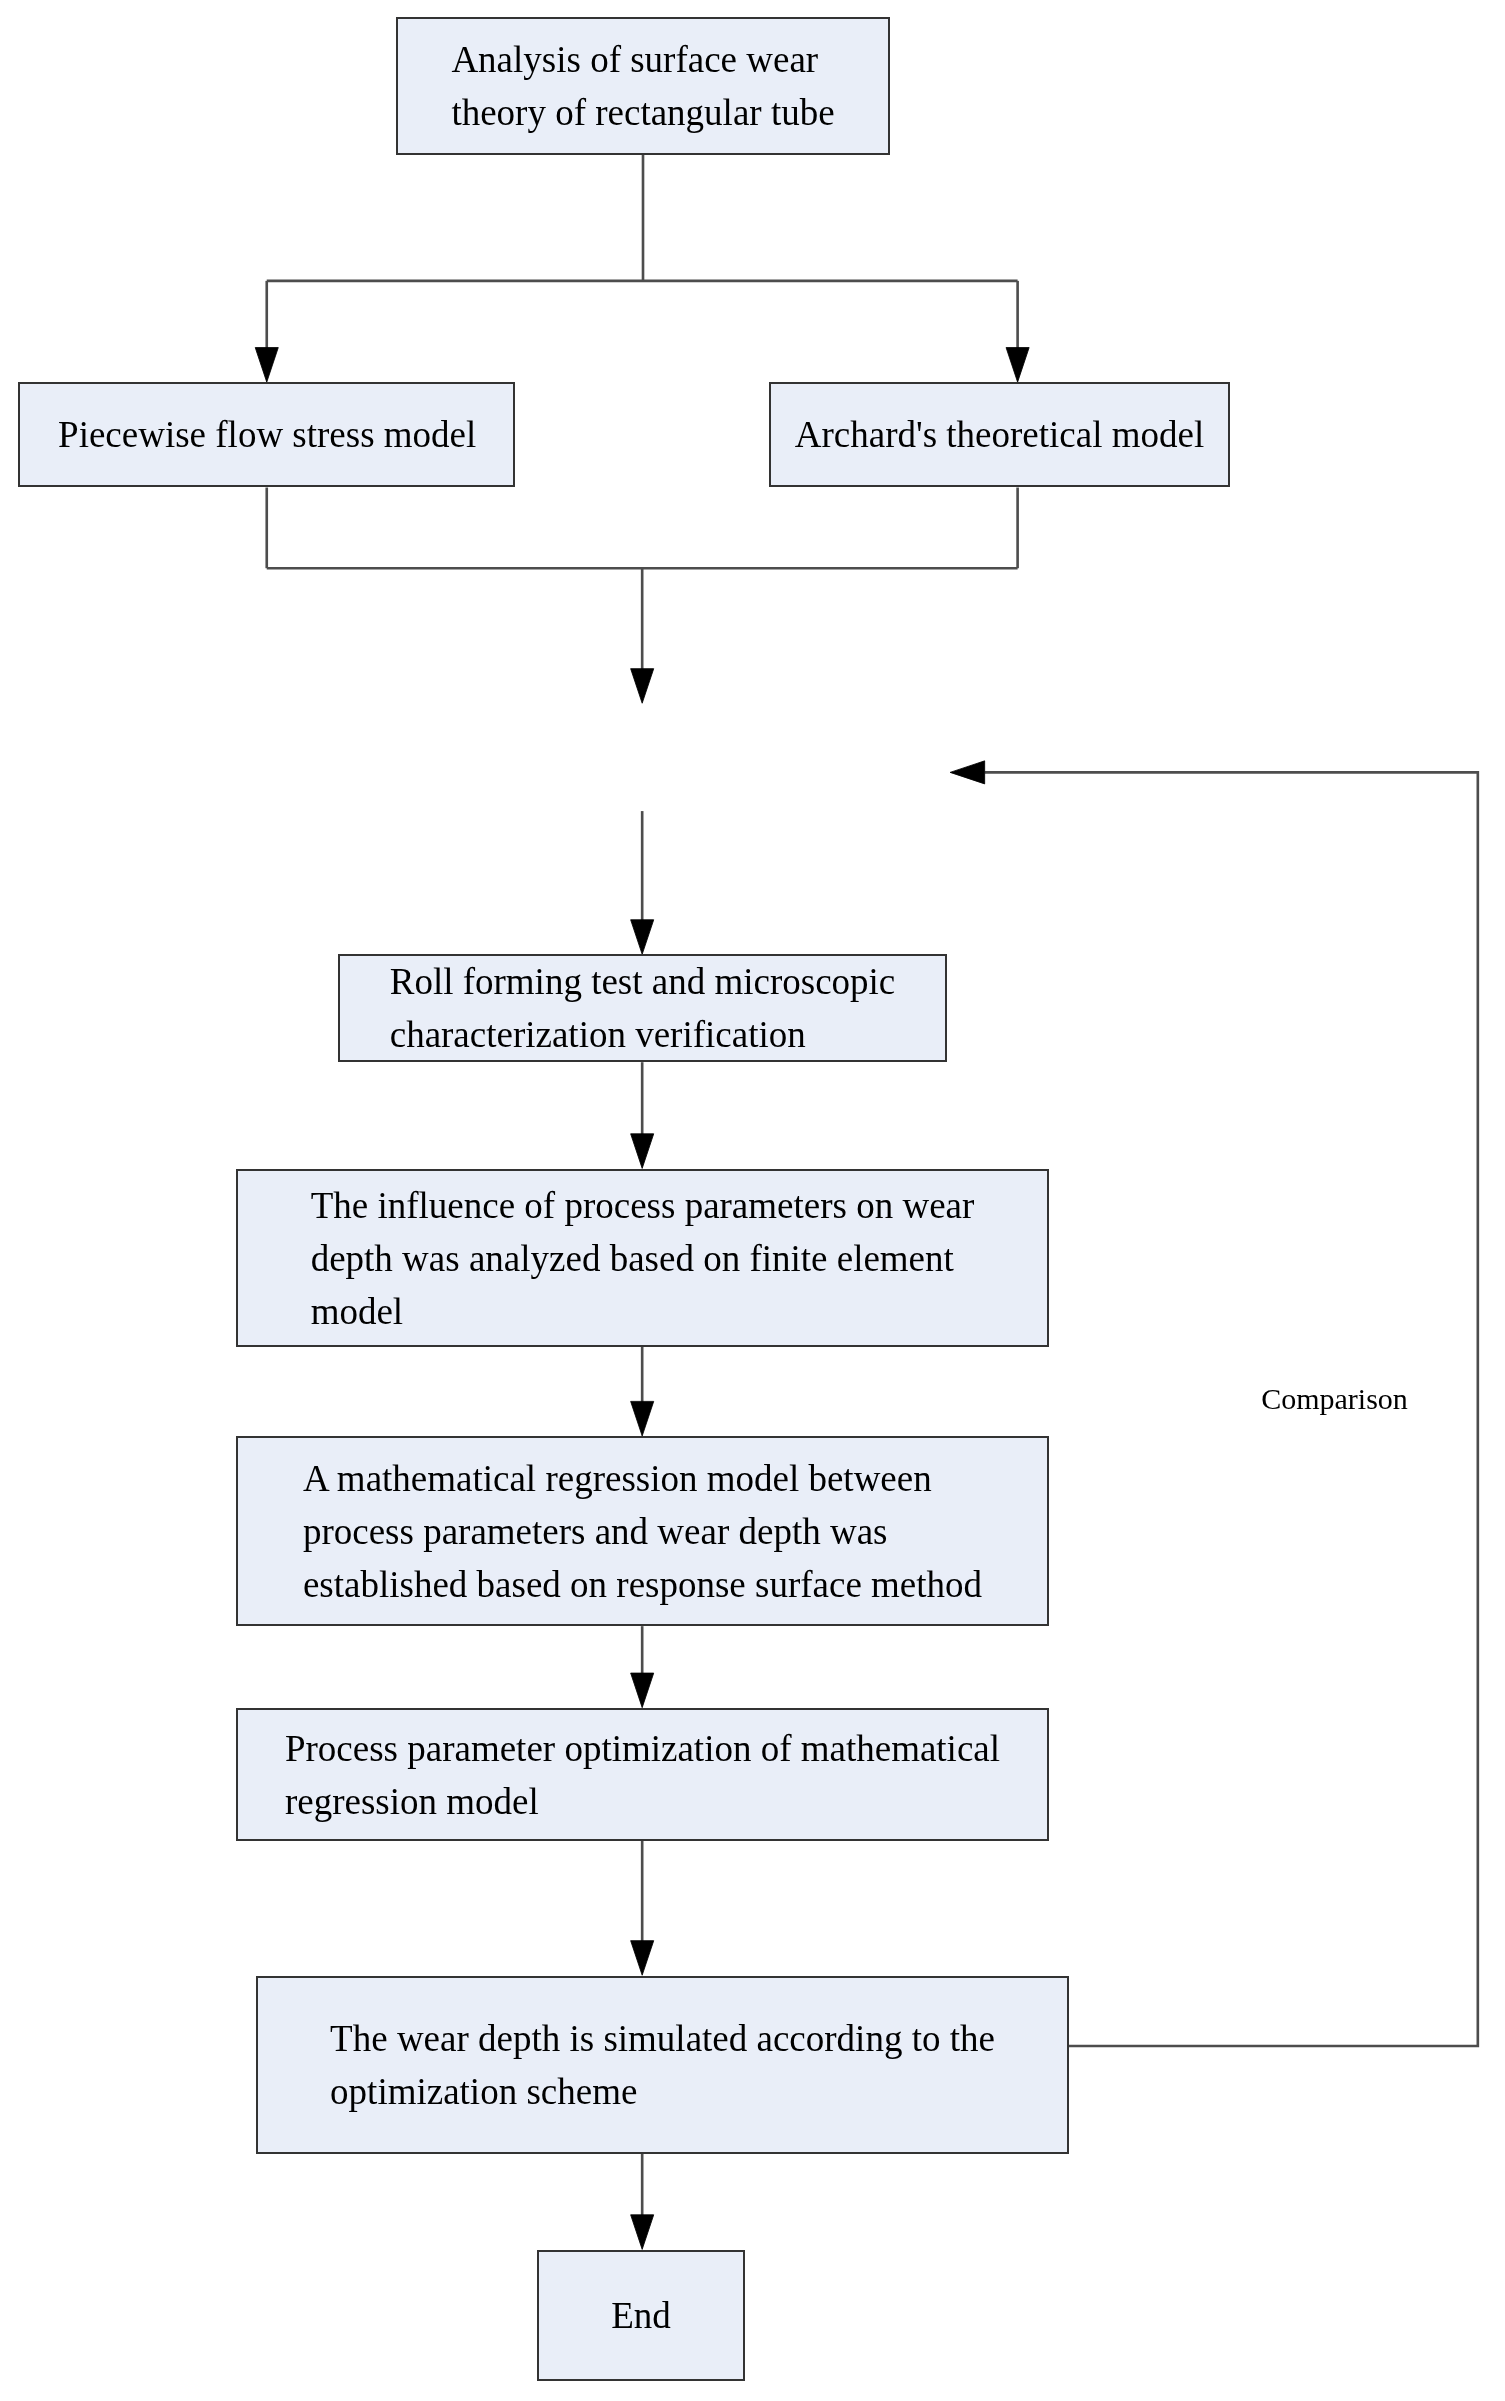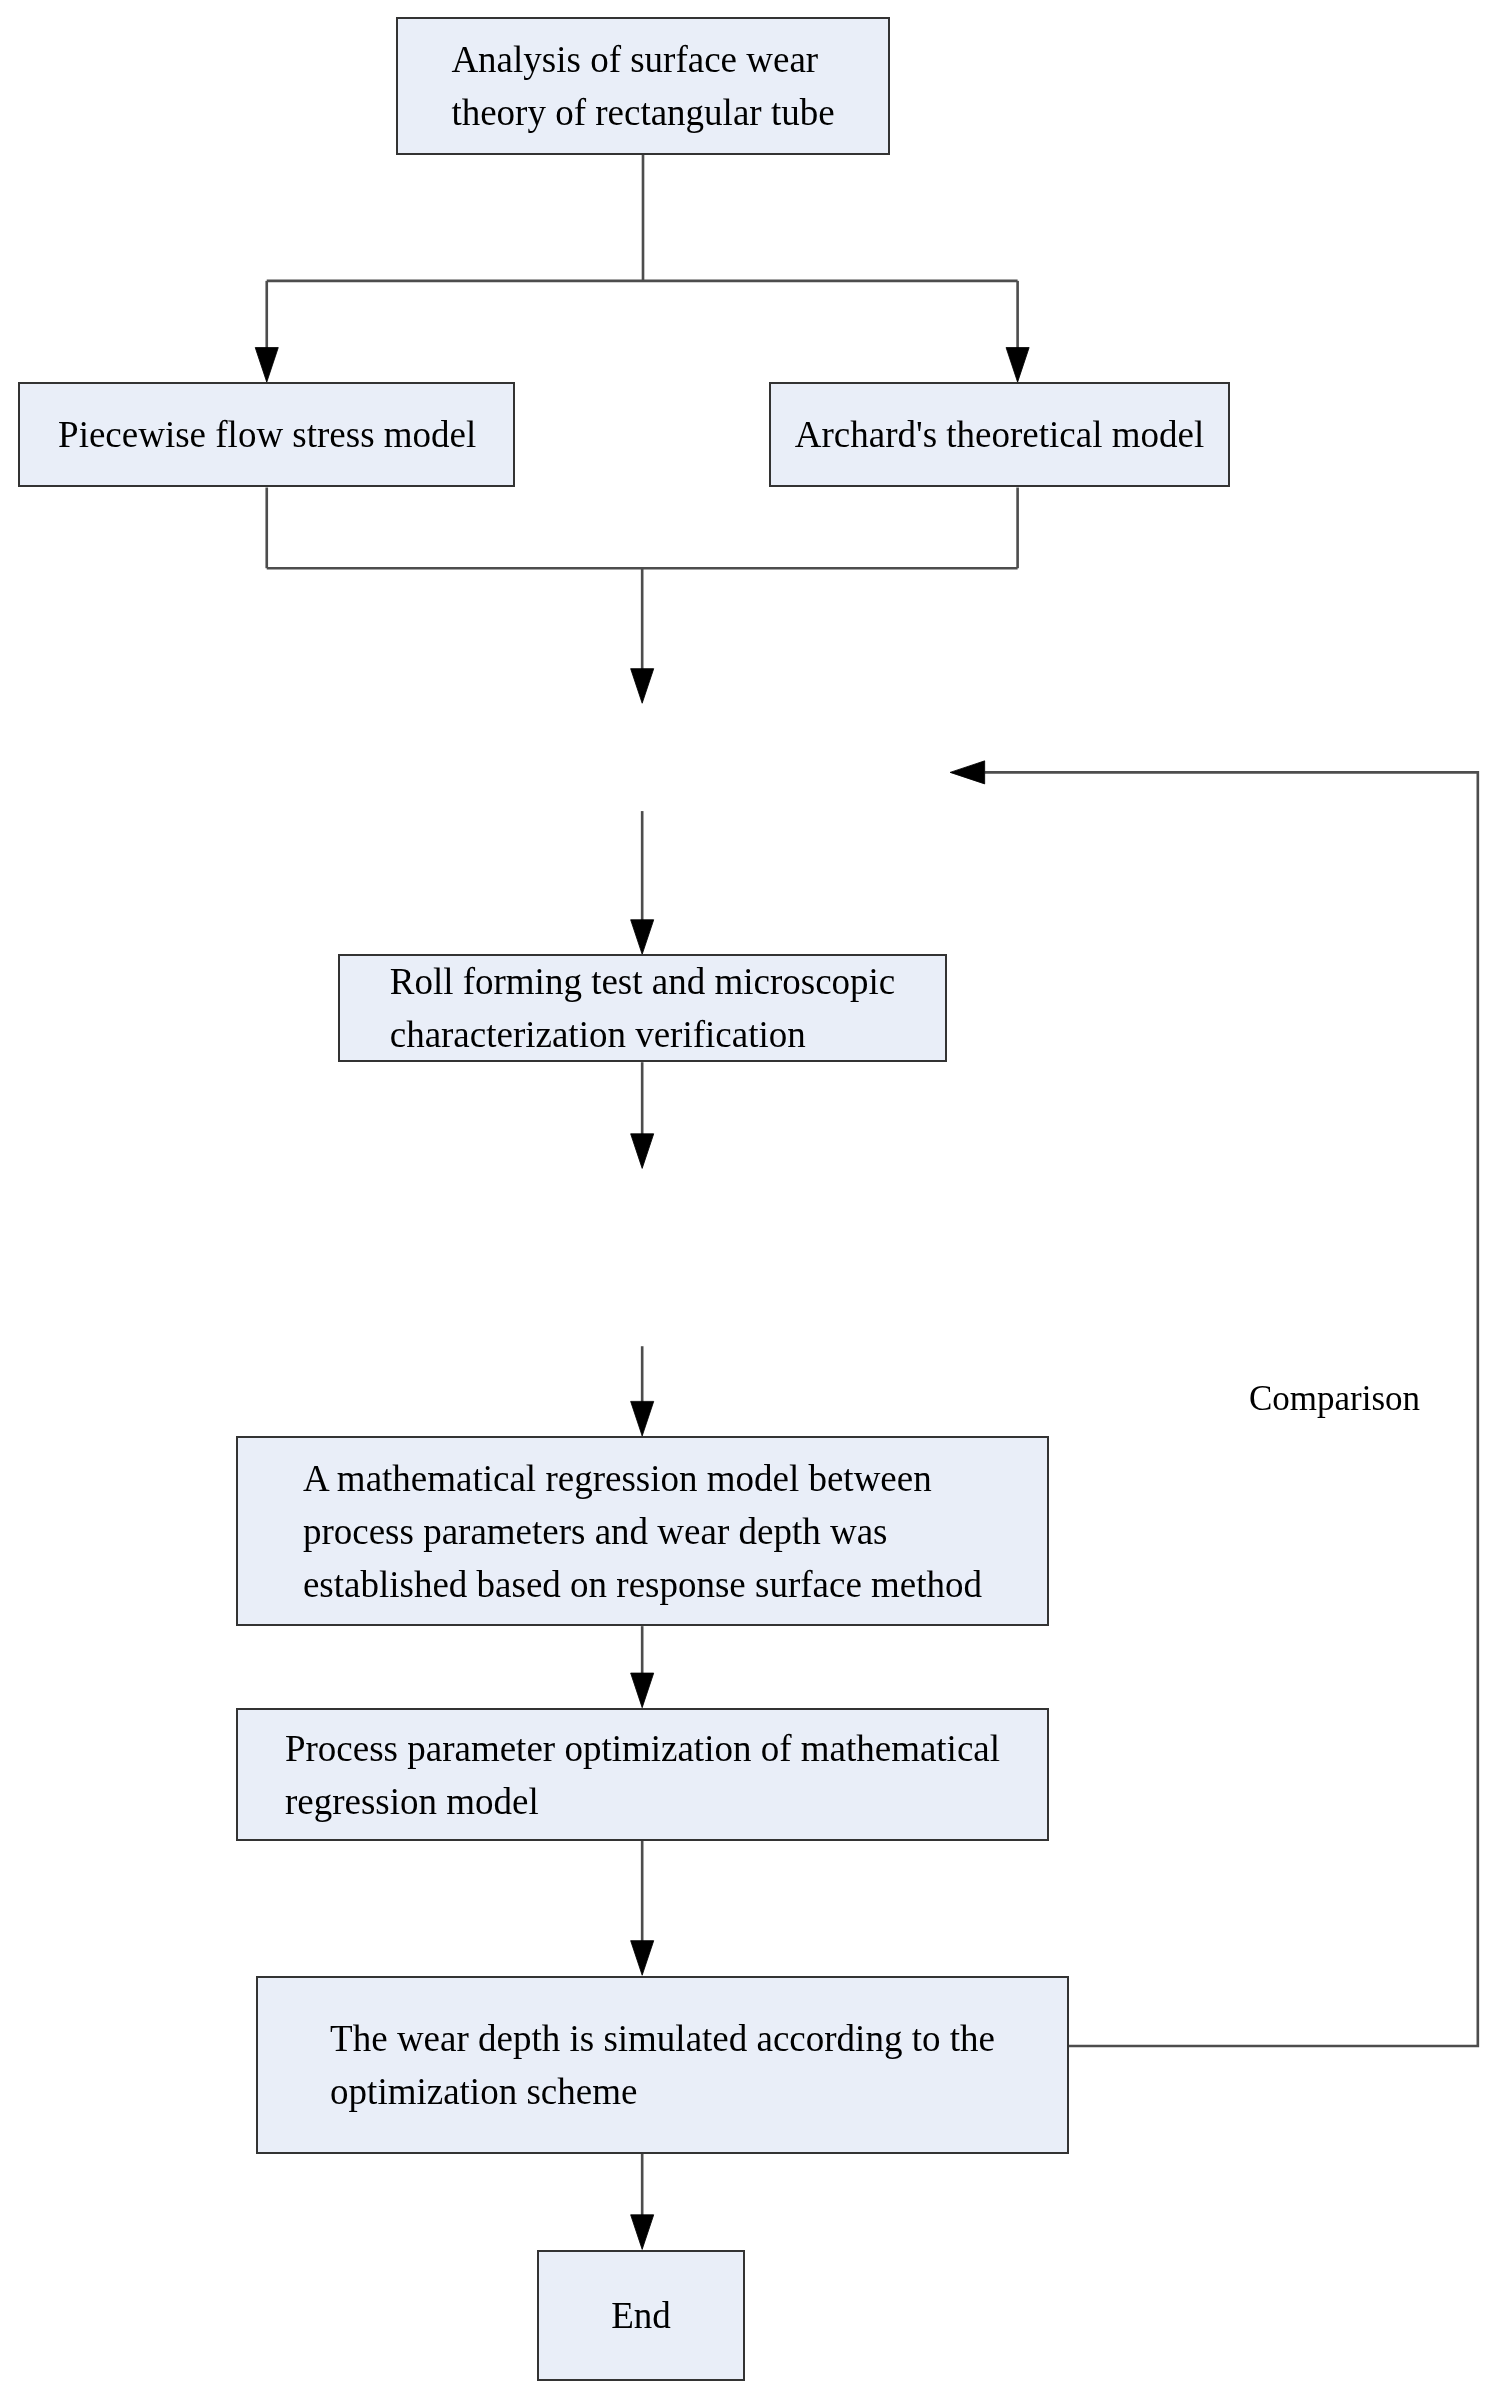--- a/index.html
+++ b/index.html
@@ -47,21 +47,21 @@
     line-height: 53px;
     padding: 0 6.6px;
   }
   .edge-label {
     position: absolute;
     left: 1178px;
     top: 1367px;
     width: 313px;
     height: 63px;
     line-height: 63px;
-    font-size: 35px;
+    font-size: 30px;
     text-align: center;
     white-space: pre;
   }
 </style>
 </head>
 <body>
 
 <div class="canvas">
 
   <svg class="connector-layer" viewBox="0 0 1828 2916" width="1505" height="2401" xmlns="http://www.w3.org/2000/svg">
@@ -126,20 +126,23 @@
 theory of rectangular tube</div>
 
   <div class="node" style="left:18px; top:382px; width:497px; height:105px;padding-left:8px;">Piecewise flow stress model</div>
 
   <div class="node" style="left:769px; top:382px; width:461px; height:105px;">Archard's theoretical model</div>
 
 
   <div class="node" style="left:338px; top:954px; width:609px; height:108px;">Roll forming test and microscopic
 characterization verification</div>
 
+  <div class="node" style="left:236px; top:1169px; width:813px; height:178px;">The influence of process parameters on wear
+depth was analyzed based on finite element
+model</div>
 
   <div class="node" style="left:236px; top:1436px; width:813px; height:190px;">A mathematical regression model between
 process parameters and wear depth was
 established based on response surface method</div>
 
   <div class="node" style="left:236px; top:1708px; width:813px; height:133px;">Process parameter optimization of mathematical
 regression model</div>
 
   <div class="node" style="left:236px; top:1976px; width:813px; height:178px;margin-left:20px;">The wear depth is simulated according to the
 optimization scheme</div>

